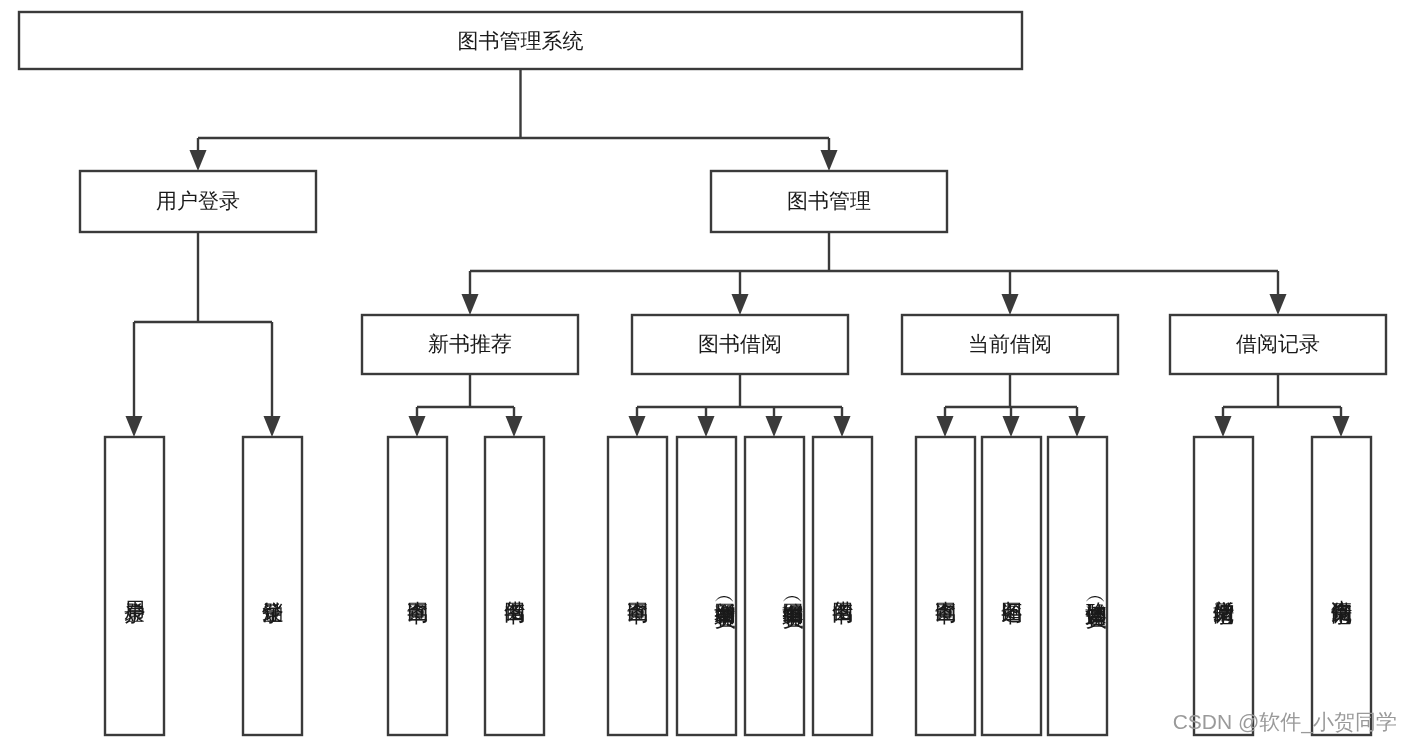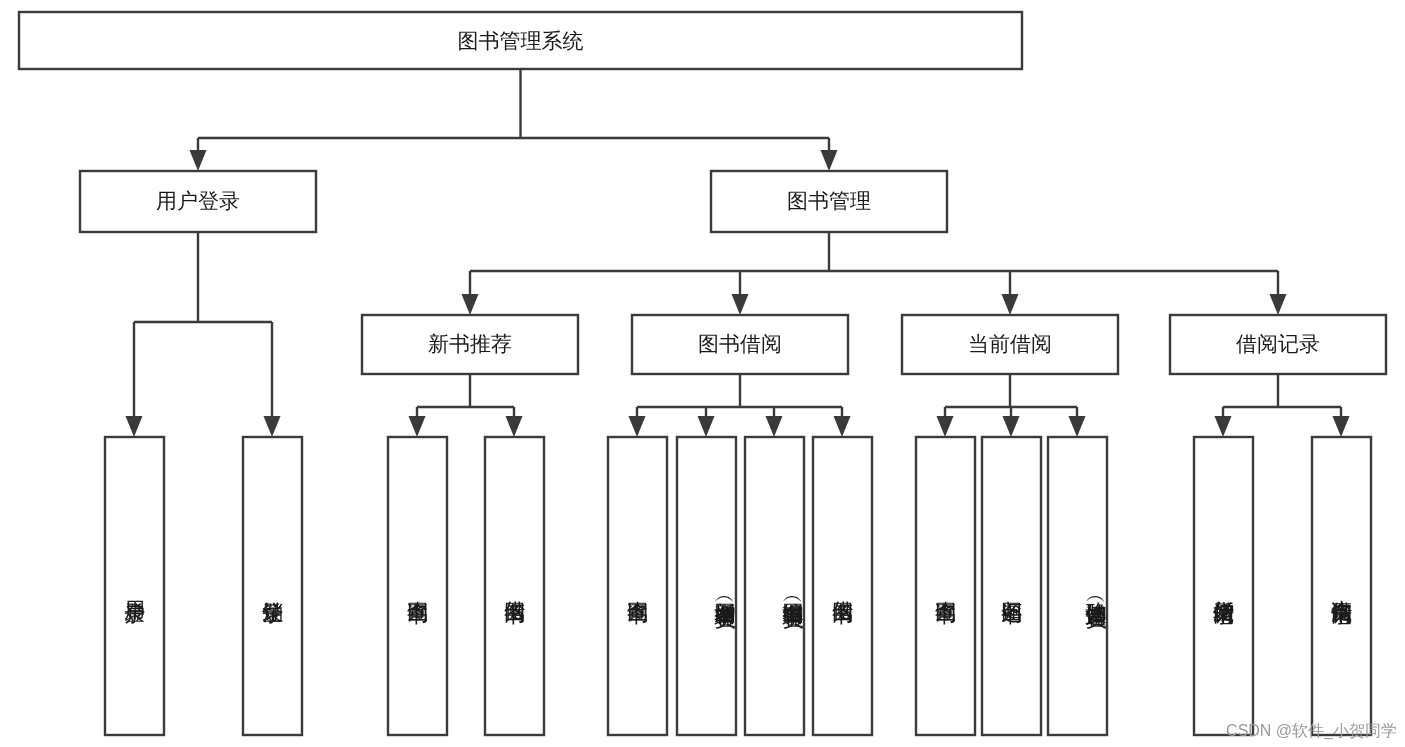--- a/index.html
+++ b/index.html
@@ -61,23 +61,23 @@
     line-height: 1.06;
     color: #1a1a1a;
     letter-spacing: 1px;
     white-space: nowrap;
     pointer-events: none;
     text-align: center;
   }
   .watermark {
     position: absolute;
     right: 8px;
-    bottom: 5px;
-    font-family: "Liberation Sans", "DejaVu Sans", sans-serif;
-    font-size: 16px;
+    bottom: 11px;
+    font-family: "Liberation Sans", "DejaVu Sans", sans-serif;
+    font-size: 21px;
     color: #9a9a9a;
     white-space: nowrap;
   }
 </style>
 </head>
 <body>
 
 <div id="diagram-root">
 
   <svg class="diagram-canvas" viewBox="0 0 1405 747" xmlns="http://www.w3.org/2000/svg">

